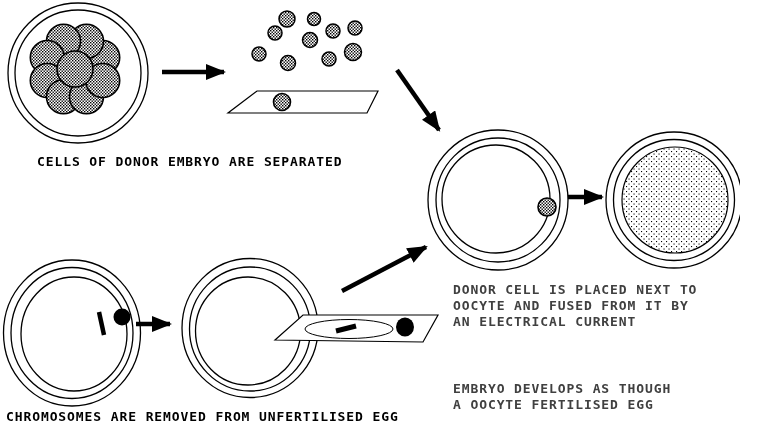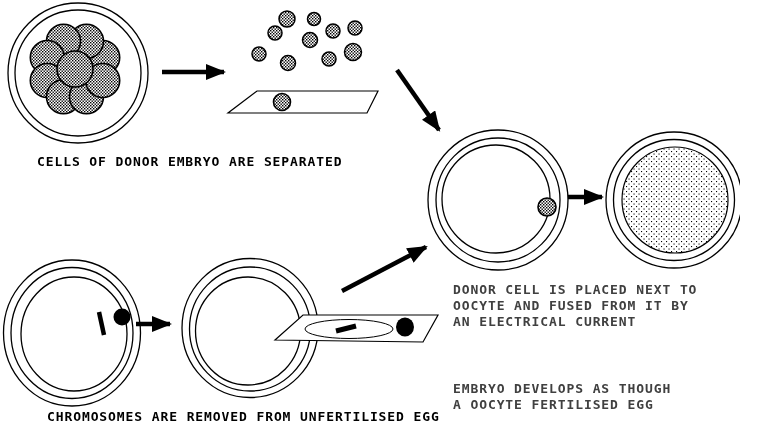--- a/index.html
+++ b/index.html
@@ -132,21 +132,21 @@
 
     <g>
       <circle cx="674" cy="200" r="68" fill="#ffffff" stroke="#000" stroke-width="1.3"></circle>
       <circle cx="674" cy="200" r="60.5" fill="#ffffff" stroke="#000" stroke-width="1.3"></circle>
       <circle cx="675" cy="200" r="53" fill="url(#dots)" stroke="#000" stroke-width="1.2"></circle>
     </g>
   </svg>
 
   <div class="cap" style="left:37px; top:154px;">CELLS OF DONOR EMBRYO ARE SEPARATED</div>
 
-  <div class="cap" style="left:6px; top:409px;margin-left:41px;">CHROMOSOMES ARE REMOVED FROM UNFERTILISED EGG</div>
+  <div class="cap" style="left:6px; top:409px;">CHROMOSOMES ARE REMOVED FROM UNFERTILISED EGG</div>
 
   <div class="cap-block" style="left:453px; top:282px;">
     <div>DONOR CELL IS PLACED NEXT TO</div>
     <div>OOCYTE AND FUSED FROM IT BY</div>
     <div>AN ELECTRICAL CURRENT</div>
   </div>
 
   <div class="cap-block" style="left:453px; top:346px;margin-top:35px;">
     <div>EMBRYO DEVELOPS AS THOUGH</div>
     <div>A OOCYTE FERTILISED EGG</div>

